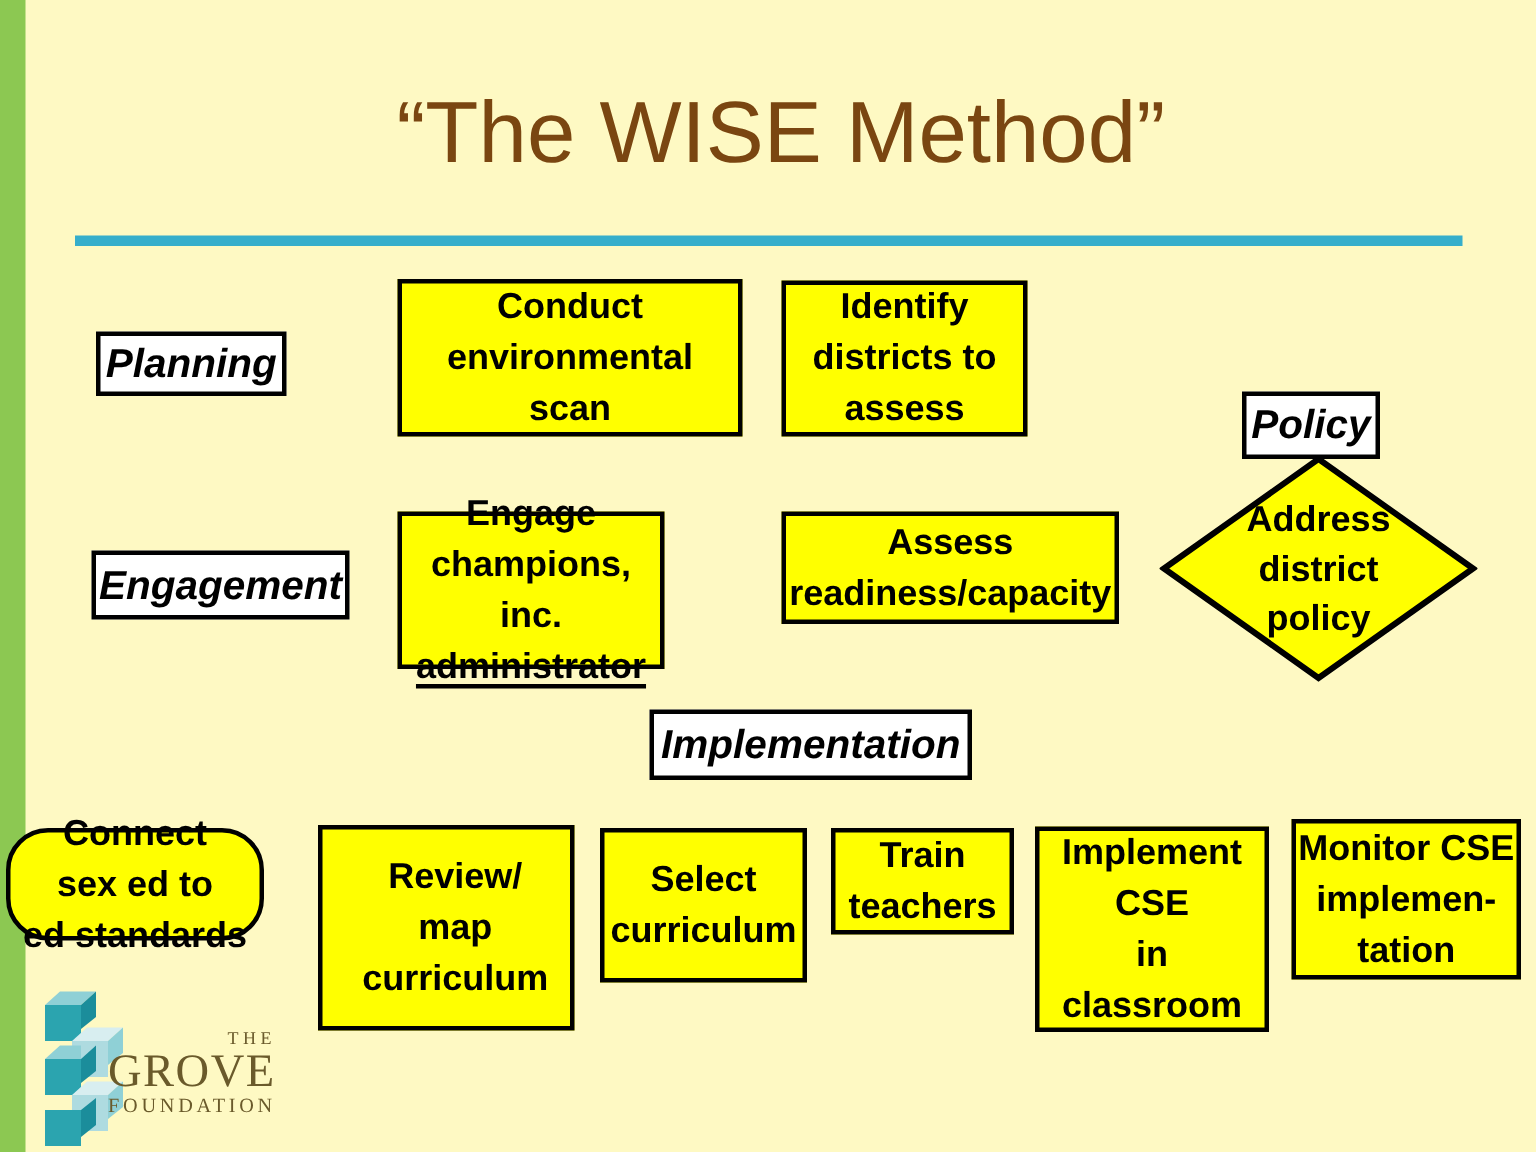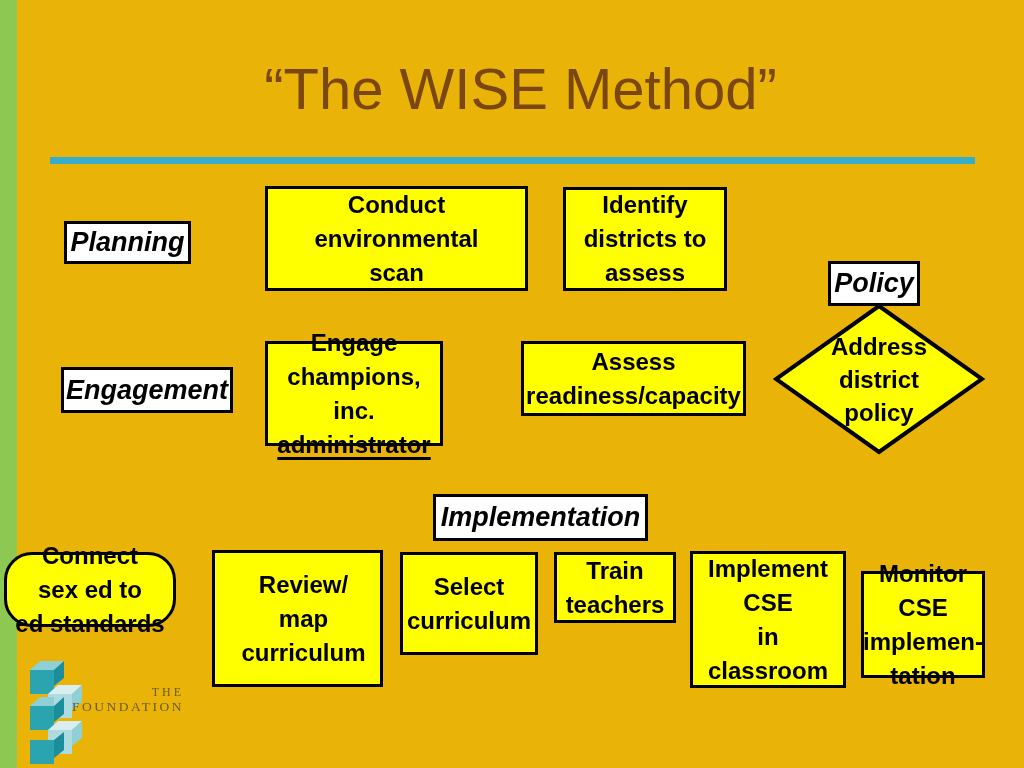--- a/index.html
+++ b/index.html
@@ -1,20 +1,20 @@
 <!DOCTYPE html>
 <html style="--accent-green: #8CC852; --accent-teal: #36AECB; --title-brown: #7A4611; --box-yellow: #FFFF00; --border-black: #000000; --logo-teal-dark: #2BA4AF; --logo-teal-light: #AEDBE0; --logo-text: #6A5A2B;"><head>
 <meta charset="utf-8">
 <style>
   html,body{margin:0;padding:0;}
   body{
     width:1024px;height:768px;overflow:hidden;background:#fff;
     font-family:"Liberation Sans",sans-serif;
   }
-  .slide{position:relative;width:1024px;height:768px;background:#eab308;}
+  .slide{position:relative;width:1024px;height:768px;background:#fef9c3;}
 
   .green-stripe{
     position:absolute;left:0;top:0;width:17px;height:768px;
     background:var(--accent-green,#8CC852);
   }
 
   .title{
     position:absolute;left:17px;right:0;top:50px;margin:0;
     text-align:center;font-size:58px;line-height:78px;font-weight:400;
     color:var(--title-brown,#7A4611);
@@ -38,44 +38,44 @@
     display:flex;flex-direction:column;align-items:center;justify-content:center;
     text-align:center;font-weight:bold;font-size:24px;line-height:34px;color:#000;
     white-space:pre-line;
   }
 
   .pre{white-space:pre-line;}
   .underlined{text-decoration:underline;text-decoration-thickness:2.5px;text-underline-offset:4px;}
 
   
   .lbl-planning{left:64px;top:221px;width:127px;height:43px;}
-  .box-conduct{left:265px;top:186px;width:263px;height:105px;}
-  .box-identify{left:521px;top:187px;width:164px;height:104px;margin-left:42px;}
+  .box-conduct{left:265px;top:186px;width:230px;height:105px;}
+  .box-identify{left:521px;top:187px;width:164px;height:104px;}
   .lbl-policy{left:828px;top:261px;width:92px;height:45px;}
 
   .lbl-engagement{left:61px;top:367px;width:172px;height:46px;}
   .box-engage{left:265px;top:341px;width:178px;height:105px;}
   .box-assess{left:521px;top:341px;width:225px;height:75px;}
 
   .diamond-wrap{position:absolute;left:773px;top:303px;width:212px;height:152px;}
   .diamond-wrap svg{position:absolute;left:0;top:0;width:100%;height:100%;}
   .diamond-text{
     position:absolute;inset:0;display:flex;align-items:center;justify-content:center;
     text-align:center;font-weight:bold;font-size:24px;line-height:33px;color:#000;
     white-space:pre-line;
   }
 
-  .lbl-implementation{left:433px;top:494px;width:215px;height:47px;font-style:italic;}
+  .lbl-implementation{left:433px;top:473px;width:215px;height:47px;font-style:italic;}
 
   .box-connect{left:4px;top:552px;width:172px;height:75px;border-radius:28px;}
   .box-review{left:212px;top:550px;width:171px;height:137px;padding-left:12px;}
   .box-select{left:400px;top:552px;width:138px;height:103px;}
   .box-train{left:554px;top:552px;width:122px;height:71px;}
   .box-implement{left:690px;top:551px;width:156px;height:137px;}
-  .box-monitor{left:861px;top:546px;width:124px;height:107px;margin-top:25px;}
+  .box-monitor{left:861px;top:546px;width:153px;height:107px;}
 
   
   .logo{position:absolute;left:28px;top:654px;width:230px;height:110px;}
   .logo-cubes{position:absolute;left:0;top:4px;}
   .logo-text{
     position:absolute;left:44px;top:32px;
     font-family:"Liberation Serif",serif;color:var(--logo-text,#6A5A2B);
   }
   .logo-the{font-size:12px;letter-spacing:3px;padding-left:20px;line-height:13px;text-align:right;}
   .logo-grove{font-size:31px;line-height:30px;letter-spacing:1px;}
@@ -156,17 +156,18 @@
 
       <polygon points="20,72 30,63 54,63 44,72" fill="#D8EEF0"></polygon>
       <rect x="20" y="72" width="24" height="24" fill="#AEDBE0"></rect>
       <polygon points="44,72 54,63 54,80 44,88" fill="#8FD0D6"></polygon>
 
       <rect x="2" y="82" width="24" height="24" fill="#2BA4AF"></rect>
       <polygon points="26,82 36,74 36,92 26,100" fill="#1B8D9B"></polygon>
     </svg>
     <div class="logo-text">
       <div class="logo-the">THE</div>
+      <div class="logo-grove">GROVE</div>
       <div class="logo-foundation">FOUNDATION</div>
     </div>
   </div>
 
 </div>
 
 </body></html>

